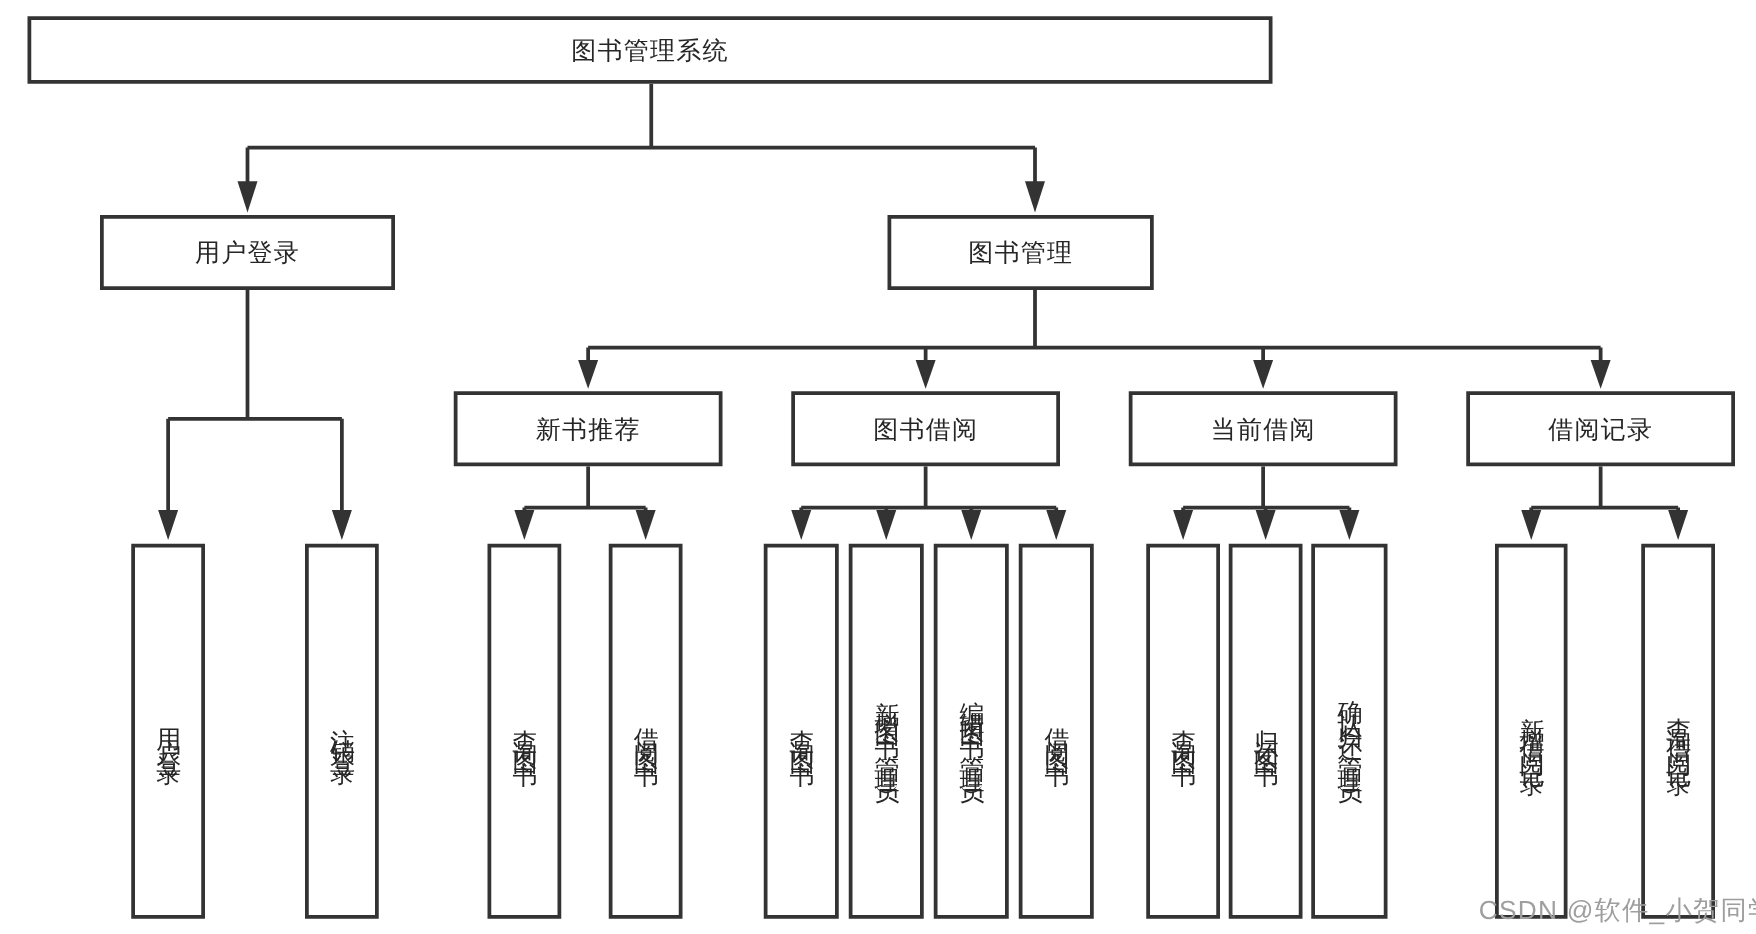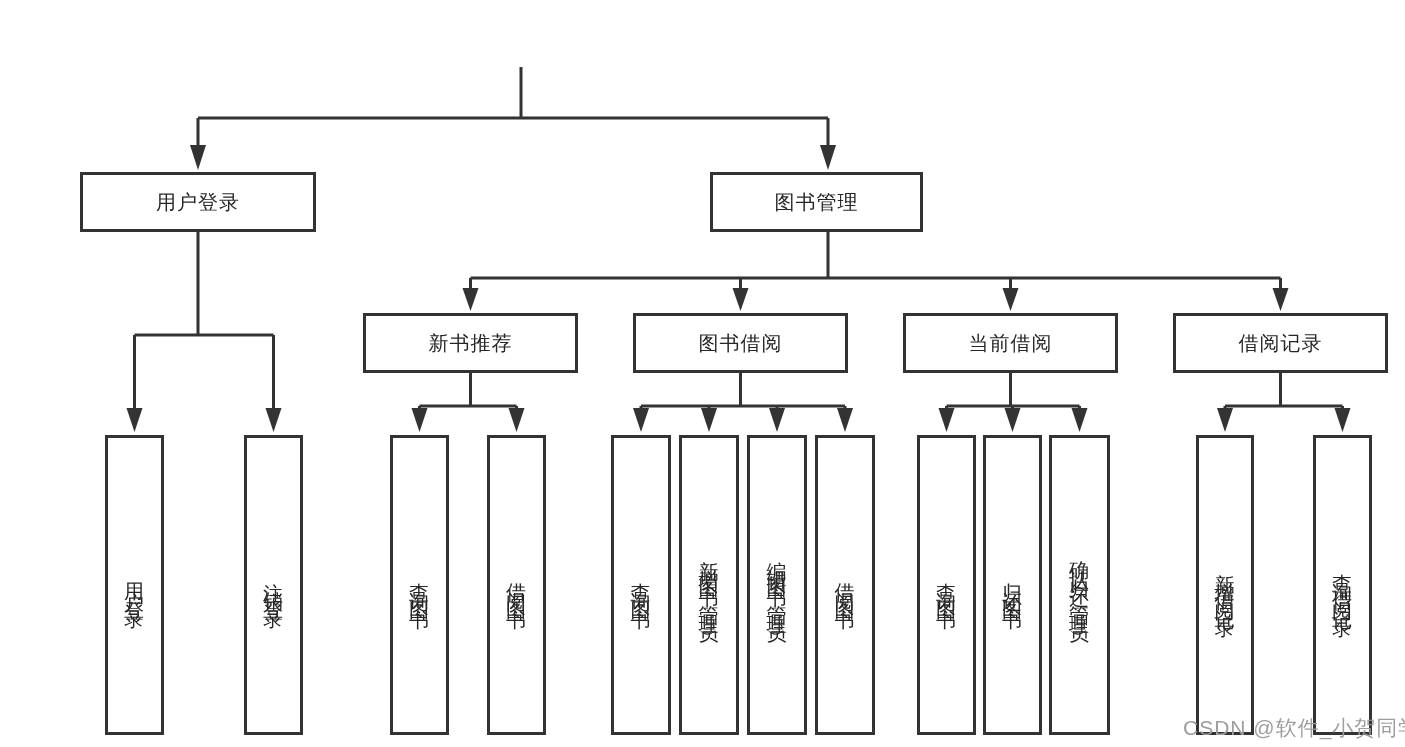--- a/index.html
+++ b/index.html
@@ -97,20 +97,23 @@
       <polygon points="769,408 785,408 777,432"></polygon>
       <polygon points="837,408 853,408 845,432"></polygon>
       <polygon points="938.5,408 954.5,408 946.5,432"></polygon>
       <polygon points="1004.5,408 1020.5,408 1012.5,432"></polygon>
       <polygon points="1071.5,408 1087.5,408 1079.5,432"></polygon>
       <polygon points="1217,408 1233,408 1225,432"></polygon>
       <polygon points="1334.5,408 1350.5,408 1342.5,432"></polygon>
     </g>
   </svg>
 
+  <div class="box" style="left:22px; top:13px; width:996px; height:54px;">
+    <span class="hlabel">图书管理系统</span>
+  </div>
 
   <div class="box" style="left:80px; top:172px; width:236px; height:60px;">
     <span class="hlabel">用户登录</span>
   </div>
   <div class="box" style="left:710px; top:172px; width:213px; height:60px;">
     <span class="hlabel">图书管理</span>
   </div>
 
   <div class="box" style="left:363px; top:313px; width:215px; height:60px;">
     <span class="hlabel">新书推荐</span>

